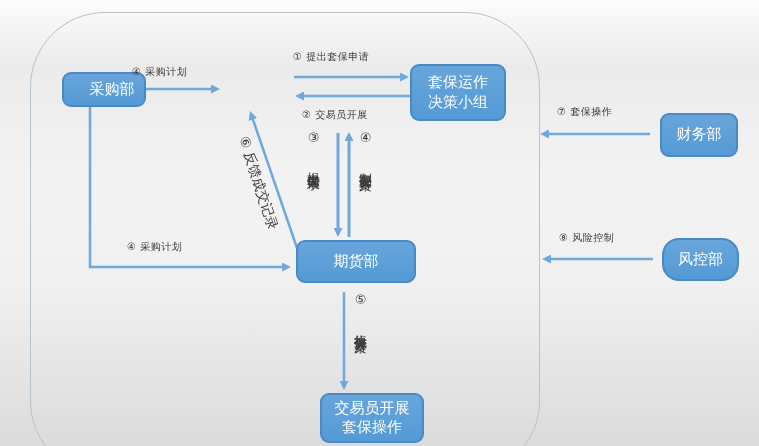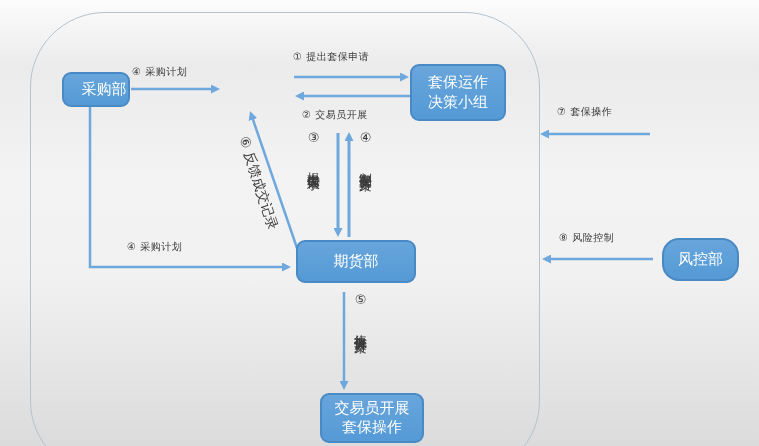--- a/index.html
+++ b/index.html
@@ -56,24 +56,25 @@
     <line x1="410" y1="96" x2="303" y2="96" stroke-width="2.5" marker-end="url(#ah)"></line>
     <line x1="338" y1="133" x2="338" y2="229" stroke-width="3" marker-end="url(#ah)"></line>
     <line x1="349" y1="237" x2="349" y2="140" stroke-width="3" marker-end="url(#ah)"></line>
     <line x1="297" y1="248" x2="252.6" y2="118.6" stroke-width="2.5" marker-end="url(#ah)"></line>
     <path d="M90,107 L90,267 L283,267" fill="none" stroke-width="2.5" marker-end="url(#ah)"></path>
     <line x1="344" y1="292" x2="344" y2="382" stroke-width="2.5" marker-end="url(#ah)"></line>
     <line x1="650" y1="134" x2="548" y2="134" stroke-width="2.5" marker-end="url(#ah)"></line>
     <line x1="653" y1="259" x2="550" y2="259" stroke-width="2.5" marker-end="url(#ah)"></line>
   </svg>
 
-  <div class="node" style="left:62px;  top:72px;  width:68px;  height:35px;padding-left:16px;">采购部</div>
+  <div class="node" style="left:62px;  top:72px;  width:84px;  height:35px;padding-left:16px;">采购部</div>
   <div class="node" style="left:410px; top:64px;  width:96px;  height:57px;">套保运作
 决策小组</div>
   <div class="node" style="left:296px; top:240px; width:120px;  height:43px;">期货部</div>
+  <div class="node" style="left:660px; top:113px; width:78px;  height:44px;">财务部</div>
   <div class="node" style="left:662px; top:238px; width:77px;  height:43px;border-radius:17px;">风控部</div>
   <div class="node" style="left:320px; top:393px; width:104px; height:50px;">交易员开展
 套保操作</div>
 
   <div class="hlabel" style="left:132px; top:65px;">④ 采购计划</div>
   <div class="hlabel" style="left:293px; top:50px;">① 提出套保申请</div>
   <div class="hlabel" style="left:302px; top:108px;">② 交易员开展</div>
   <div class="vlabel" style="left:304px; top:130px;">③ 提出套保需求</div>
   <div class="vlabel" style="left:356px; top:130px;">④ 制定套保方案</div>
   <div class="rlabel" style="left:198px; top:174px; width:120px;">⑥ 反馈成交记录</div>

